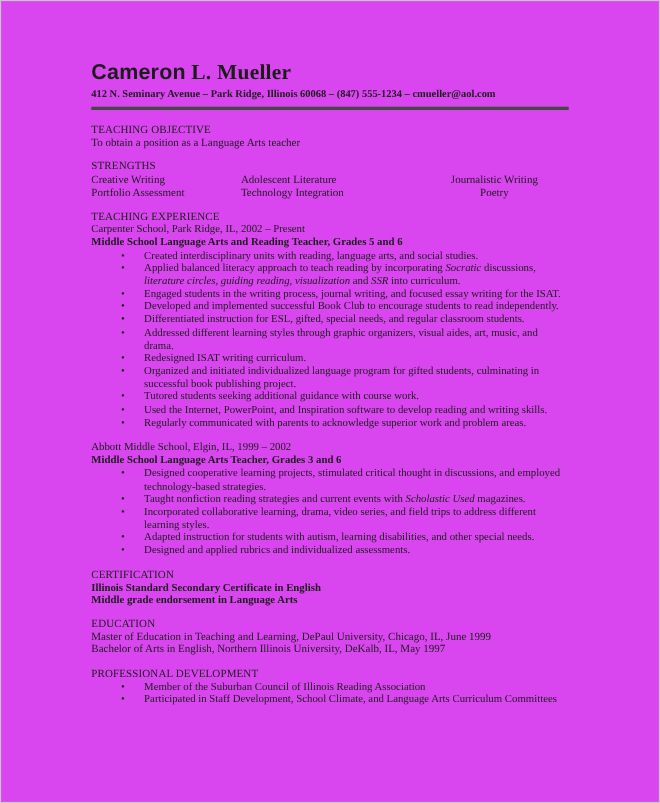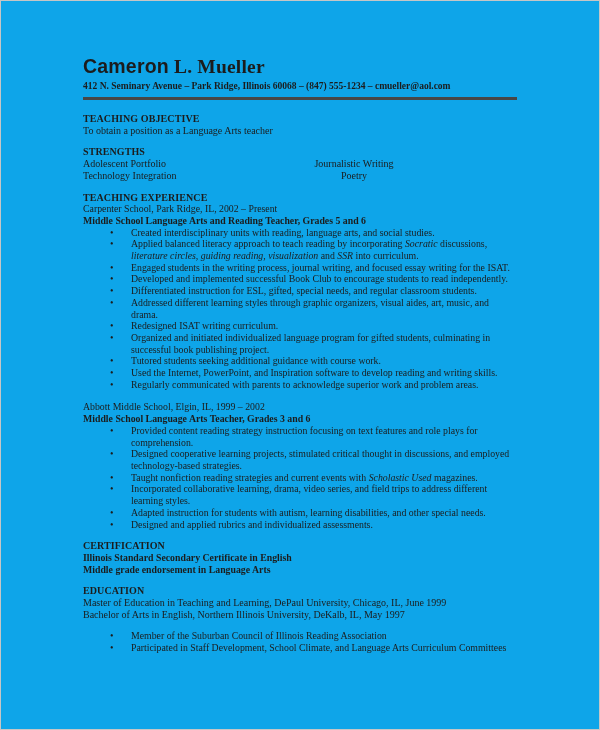--- a/index.html
+++ b/index.html
@@ -1,21 +1,21 @@
 <!DOCTYPE html>
 <html style="--page-border: #c6c6c6; --divider: #474747; --text: #1c1c1c;"><head>
 <meta charset="utf-8">
 <style>
   * { margin: 0; padding: 0; box-sizing: border-box; }
   html, body { width: 600px; height: 730px; overflow: hidden; background: #fff; }
 
   .page {
     width: 600px;
     height: 730px;
-    background: #0ea5e9;
+    background: #d946ef;
     border: 1px solid var(--page-border, #c6c6c6);
     font-family: "Liberation Serif", serif;
     color: var(--text, #1c1c1c);
     overflow: hidden;
   }
 
   .content {
     padding: 54px 82px 0 82px;
   }
 
@@ -43,21 +43,21 @@
     margin-top: 5px;
     height: 3px;
     background: var(--divider, #474747);
   }
 
   
   section { margin-top: 10px; }
   section.first { margin-top: 13px; }
   h2.sec-heading {
     font-size: 10px;
-    font-weight: 700;
+    font-weight: 400;
     line-height: 11.7px;
     letter-spacing: 0.1px;
   }
   .line, p.line {
     font-size: 10px;
     line-height: 11.7px;
   }
   .bold-line {
     font-size: 9.8px;
     line-height: 11.7px;
@@ -110,21 +110,25 @@
 
     <section class="first">
       <h2 class="sec-heading">TEACHING OBJECTIVE</h2>
       <p class="line">To obtain a position as a Language Arts teacher</p>
     </section>
 
     <section>
       <h2 class="sec-heading">STRENGTHS</h2>
       <div class="strengths-grid">
         <div class="strengths-col">
-          <div class="line">Adolescent Portfolio</div>
+          <div class="line">Creative Writing</div>
+          <div class="line">Portfolio Assessment</div>
+        </div>
+        <div class="strengths-col">
+          <div class="line">Adolescent Literature</div>
           <div class="line">Technology Integration</div>
         </div>
         <div class="strengths-col right">
           <div class="line">Journalistic Writing</div>
           <div class="line">Poetry</div>
         </div>
       </div>
     </section>
 
     <section>
@@ -145,21 +149,20 @@
           <li>Tutored students seeking additional guidance with course work.</li>
           <li>Used the Internet, PowerPoint, and Inspiration software to develop reading and writing skills.</li>
           <li>Regularly communicated with parents to acknowledge superior work and problem areas.</li>
         </ul>
       </div>
 
       <div class="job">
         <div class="employer-line">Abbott Middle School, Elgin, IL, 1999 – 2002</div>
         <div class="job-title-line">Middle School Language Arts Teacher, Grades 3 and 6</div>
         <ul class="bullets">
-          <li>Provided content reading strategy instruction focusing on text features and role plays for comprehension.</li>
           <li>Designed cooperative learning projects, stimulated critical thought in discussions, and employed technology-based strategies.</li>
           <li><span>Taught nonfiction reading strategies and current events with </span><i>Scholastic Used</i><span> magazines.</span></li>
           <li>Incorporated collaborative learning, drama, video series, and field trips to address different learning styles.</li>
           <li>Adapted instruction for students with autism, learning disabilities, and other special needs.</li>
           <li>Designed and applied rubrics and individualized assessments.</li>
         </ul>
       </div>
     </section>
 
     <section>
@@ -168,20 +171,21 @@
       <div class="bold-line">Middle grade endorsement in Language Arts</div>
     </section>
 
     <section>
       <h2 class="sec-heading">EDUCATION</h2>
       <div class="line">Master of Education in Teaching and Learning, DePaul University, Chicago, IL, June 1999</div>
       <div class="line">Bachelor of Arts in English, Northern Illinois University, DeKalb, IL, May 1997</div>
     </section>
 
     <section>
+      <h2 class="sec-heading">PROFESSIONAL DEVELOPMENT</h2>
       <ul class="bullets">
         <li>Member of the Suburban Council of Illinois Reading Association</li>
         <li>Participated in Staff Development, School Climate, and Language Arts Curriculum Committees</li>
       </ul>
     </section>
 
   </div>
 </div>
 
 </body></html>

